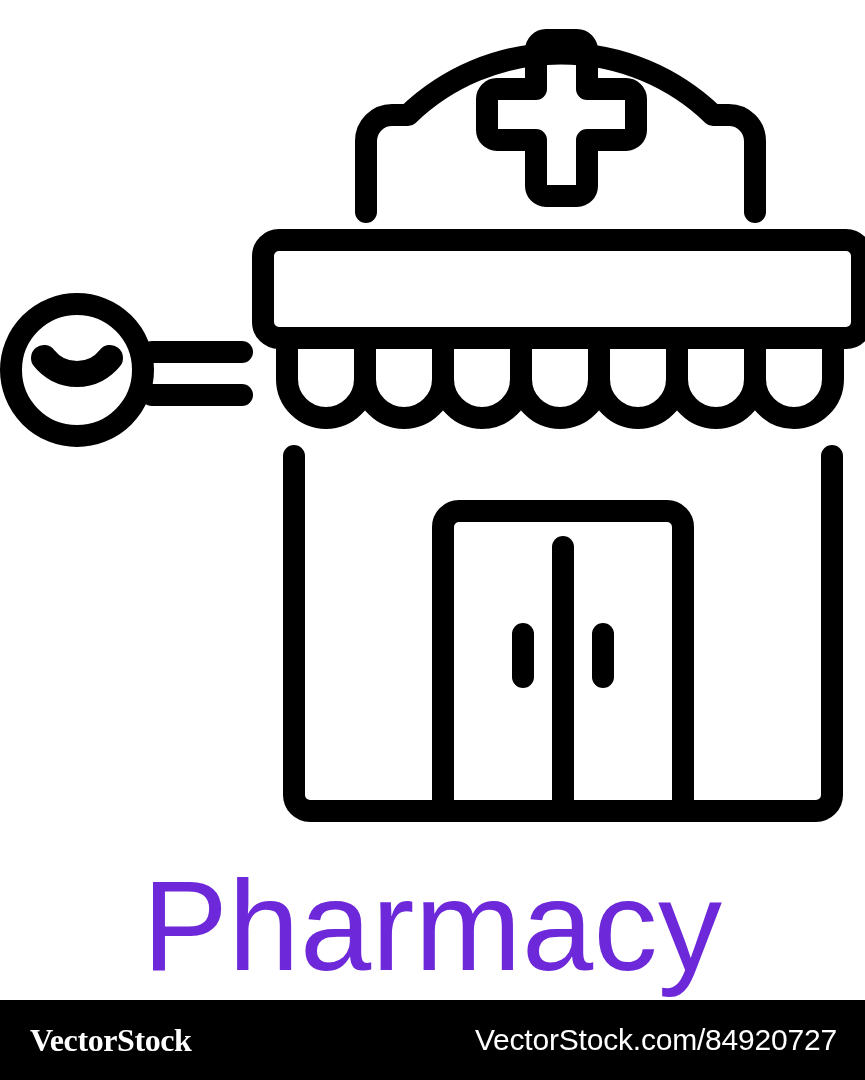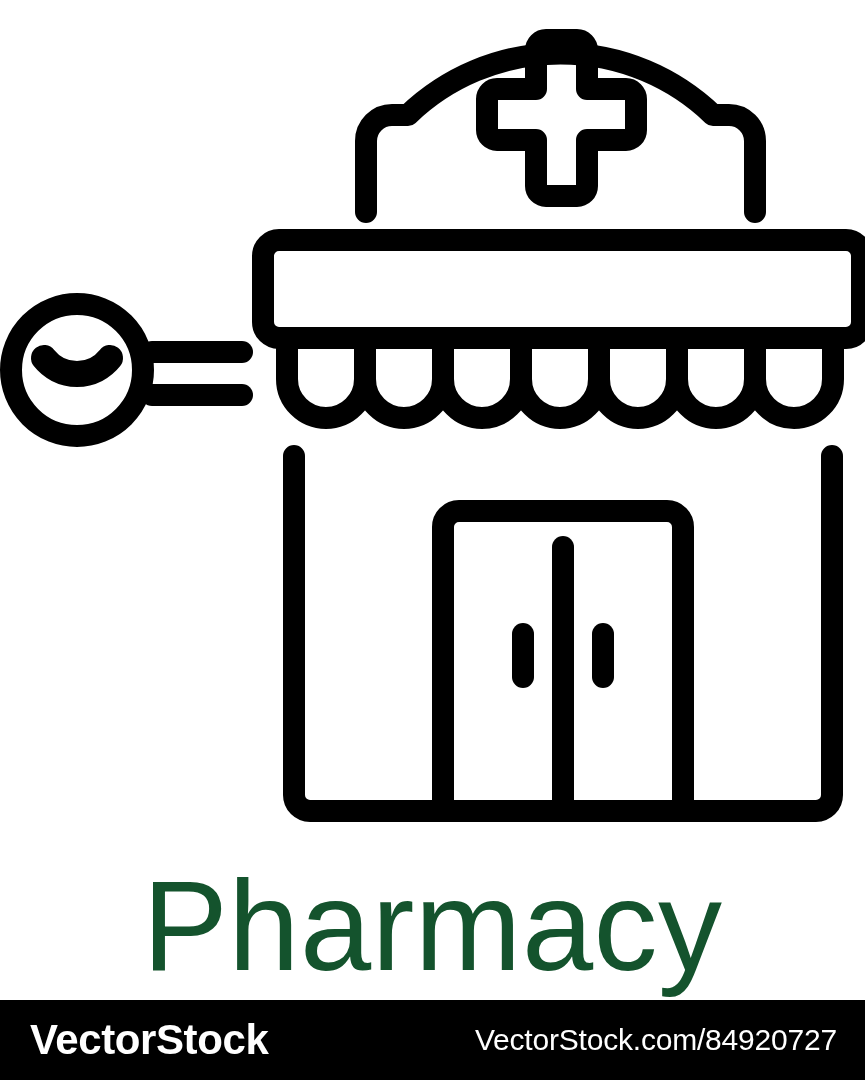--- a/index.html
+++ b/index.html
@@ -39,21 +39,21 @@
   #caption {
     position: absolute;
     left: 0;
     top: 862px;
     width: 865px;
     text-align: center;
     font-family: "Liberation Sans", sans-serif;
     font-size: 128px;
     font-weight: 300;
     letter-spacing: 0.5px;
-    color: #14532d;
+    color: #6d28d9;
     line-height: 1;
     white-space: nowrap;
     user-select: none;
   }
 
   
   #footer-bar {
     position: absolute;
     left: 0;
     top: 1000px;
@@ -61,22 +61,22 @@
     height: 80px;
     background: #000000;
     z-index: 5;
   }
   #footer-brand {
     position: absolute;
     left: 30px;
     top: 50%;
     transform: translateY(-50%);
     color: #ffffff;
-    font-family: Liberation Sans, sans-serif;
-    font-size: 42px;
+    font-family: Liberation Serif, serif;
+    font-size: 32px;
     font-weight: 700;
     letter-spacing: -0.4px;
     white-space: nowrap;
   }
   #footer-url {
     position: absolute;
     right: 28px;
     top: 50%;
     transform: translateY(-50%);
     color: #ffffff;

